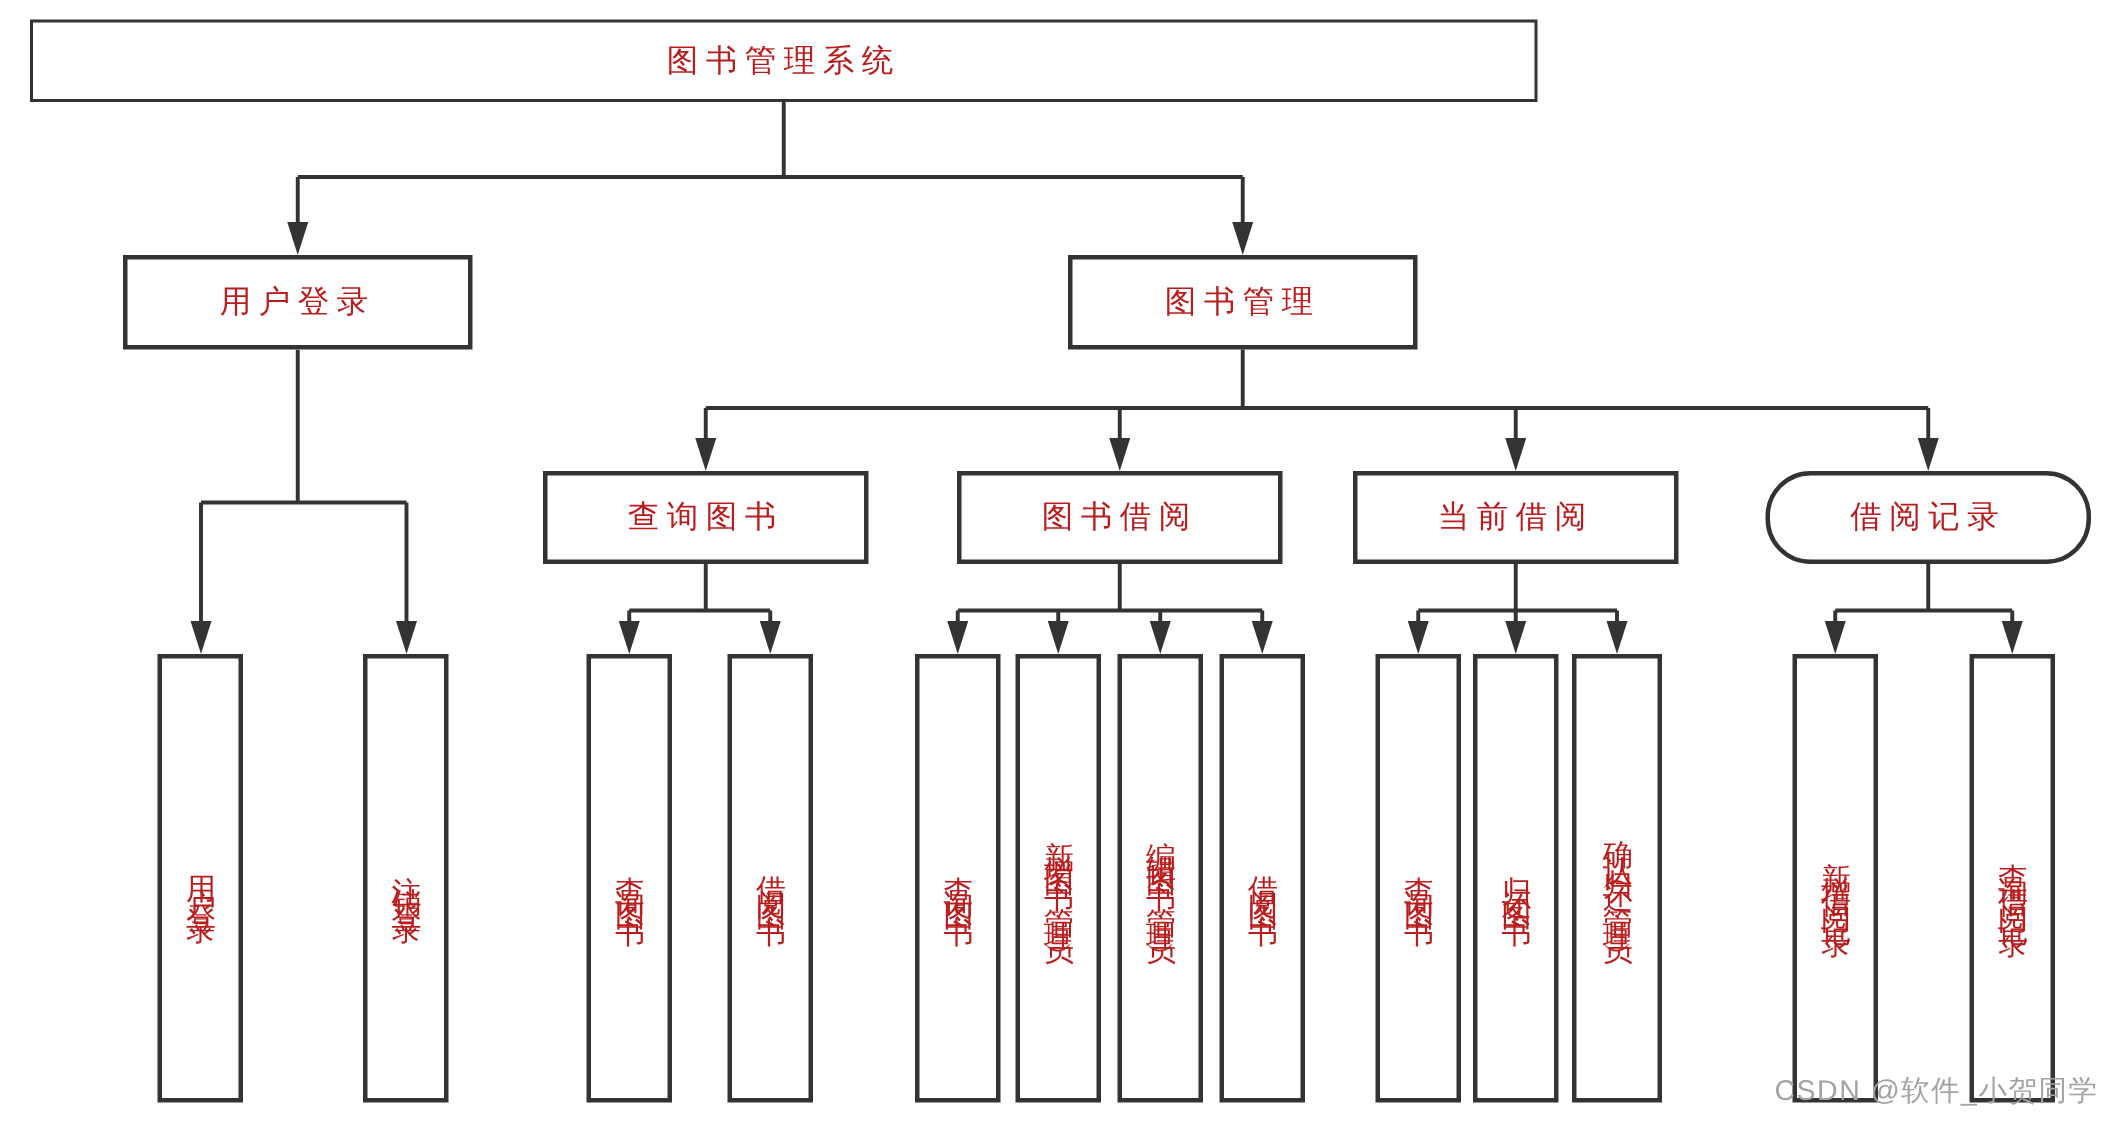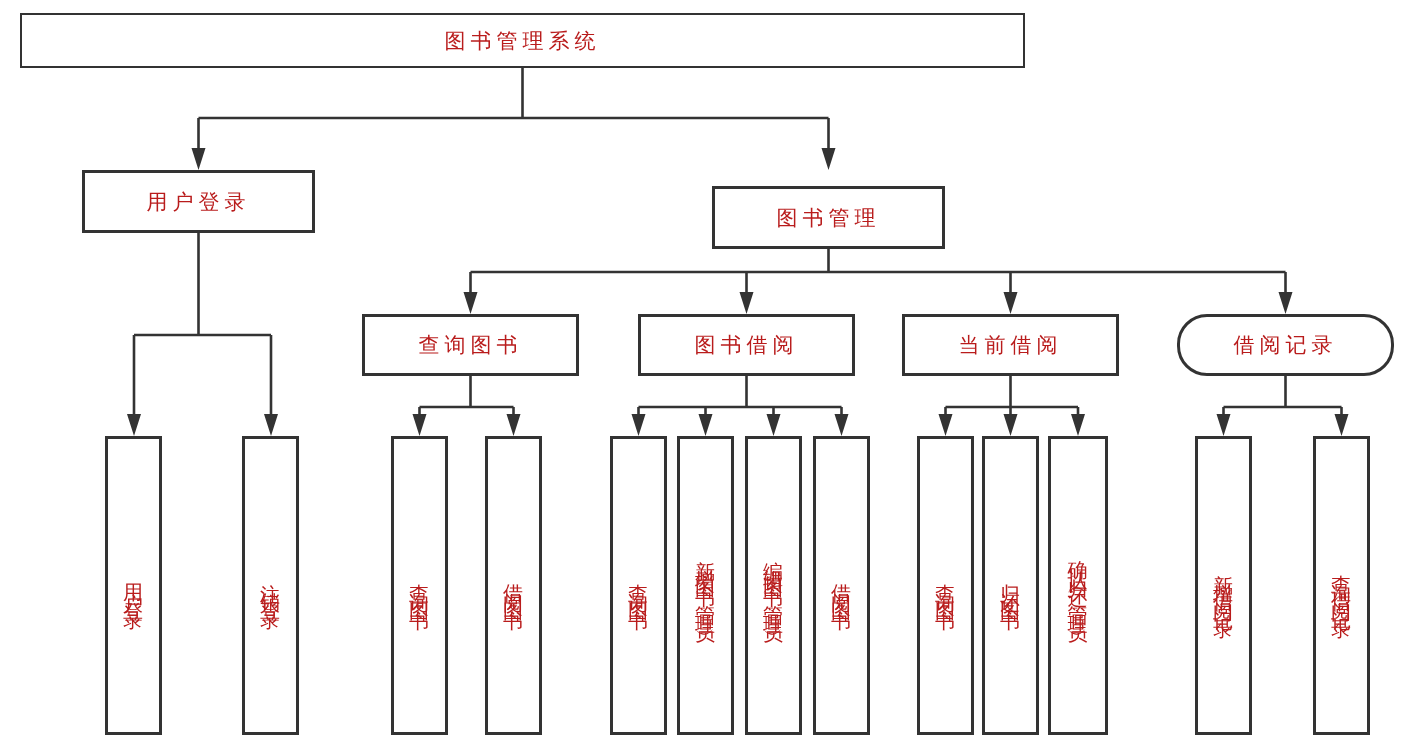--- a/index.html
+++ b/index.html
@@ -81,35 +81,36 @@
       M631.5 414 L645.5 414 L638.5 436 Z M698.5 414 L712.5 414 L705.5 436 Z
       M766.5 414 L780.5 414 L773.5 436 Z M834.5 414 L848.5 414 L841.5 436 Z
       M938.5 414 L952.5 414 L945.5 436 Z M1003.5 414 L1017.5 414 L1010.5 436 Z
       M1071 414 L1085 414 L1078 436 Z M1216.5 414 L1230.5 414 L1223.5 436 Z
       M1334.5 414 L1348.5 414 L1341.5 436 Z"></path>
   </svg>
 
   <div class="node root" style="left:20px; top:13px; width:1005px; height:55px;">图书管理系统</div>
 
   <div class="node" style="left:82px; top:170px; width:233px; height:63px;">用户登录</div>
-  <div class="node" style="left:712px; top:170px; width:233px; height:63px;margin-top:16px;">图书管理</div>
+  <div class="node" style="left:712px; top:170px; width:233px; height:63px;">图书管理</div>
 
   <div class="node" style="left:362px; top:314px; width:217px; height:62px;">查询图书</div>
   <div class="node" style="left:902px; top:314px; width:217px; height:62px;">当前借阅</div>
   <div class="node" style="left:638px; top:314px; width:217px; height:62px;">图书借阅</div>
   <div class="node" style="left:1177px; top:314px; width:217px; height:62px;border-radius:30px;">借阅记录</div>
 
   <div class="node vnode" style="left:105px; top:436px; width:57px; height:299px;">用户登录</div>
   <div class="node vnode" style="left:242px; top:436px; width:57px; height:299px;">注销登录</div>
   <div class="node vnode" style="left:391px; top:436px; width:57px; height:299px;">查询图书</div>
   <div class="node vnode" style="left:485px; top:436px; width:57px; height:299px;">借阅图书</div>
   <div class="node vnode" style="left:610px; top:436px; width:57px; height:299px;">查询图书</div>
   <div class="node vnode" style="left:677px; top:436px; width:57px; height:299px;">新增图书（管理员）</div>
   <div class="node vnode" style="left:745px; top:436px; width:57px; height:299px;">编辑图书（管理员）</div>
   <div class="node vnode" style="left:813px; top:436px; width:57px; height:299px;">借阅图书</div>
   <div class="node vnode" style="left:917px; top:436px; width:57px; height:299px;">查询图书</div>
   <div class="node vnode" style="left:982px; top:436px; width:57px; height:299px;">归还图书</div>
   <div class="node vnode" style="left:1048px; top:436px; width:60px; height:299px;">确认归还（管理员）</div>
   <div class="node vnode" style="left:1195px; top:436px; width:57px; height:299px;">新增借阅记录</div>
   <div class="node vnode" style="left:1313px; top:436px; width:57px; height:299px;">查询借阅记录</div>
 
+  <div class="watermark">CSDN @软件_小贺同学</div>
 
 </div>
 
 </body></html>

